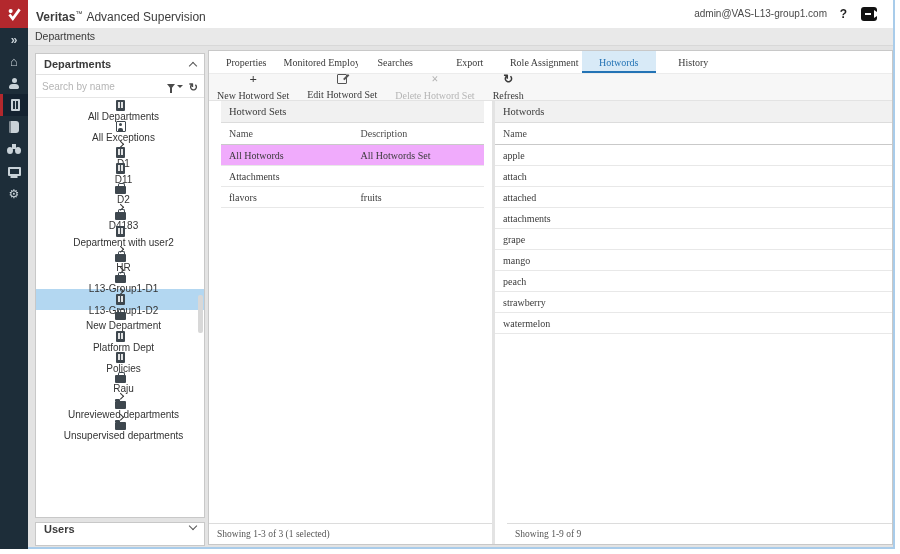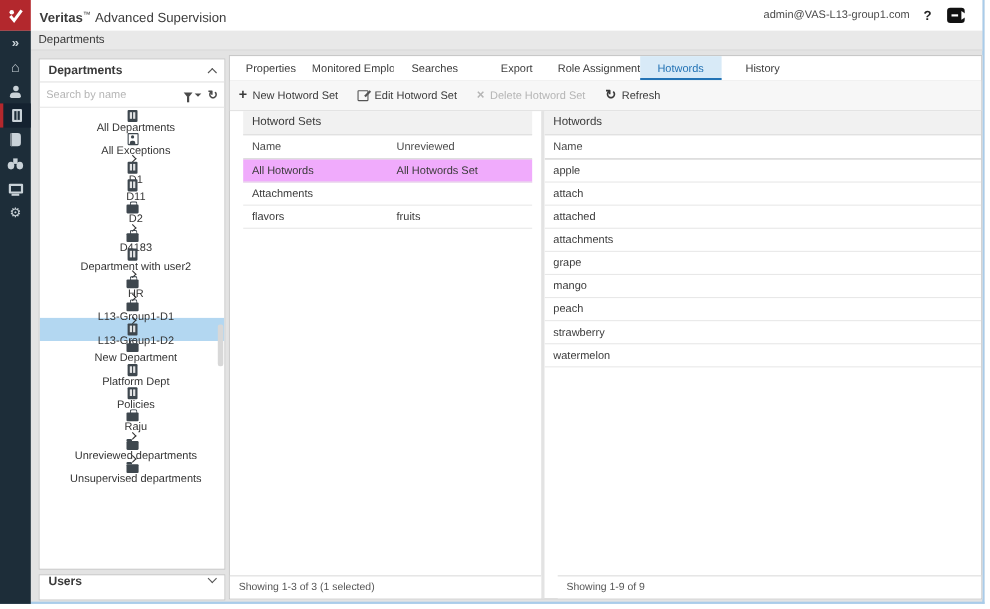--- a/index.html
+++ b/index.html
@@ -73,26 +73,26 @@
   .tf { width:11px; height:8px; background:#3E474E; border-radius:1px; position:relative; margin-top:2px; }
   .tf::before { content:""; position:absolute; left:0; top:-2px; width:5px; height:2px; background:#3E474E; border-radius:1px 1px 0 0; }
   .te { width:10px; height:11px; border:1.5px solid #3E474E; border-radius:1px; position:relative; }
   .te::before { content:""; position:absolute; left:2px; top:1px; width:3px; height:3px; border-radius:50%; background:#3E474E; }
   .te::after { content:""; position:absolute; left:1px; bottom:0.5px; width:5px; height:3px; border-radius:2px 2px 0 0; background:#3E474E; }
   .tree-scroll { position:absolute; right:1px; top:195px; width:5px; height:38px; background:#D8D8D8; border-radius:2px; }
 
   .users-card { left:35px; top:522px; width:170px; height:24px; display:flex; padding:0 8px; font-size:11px; font-weight:bold; color:#3A3A3A; }
 
   
-  .main-card { left:208px; top:50px; width:685px; height:495px; }
+  .main-card { left:208px; top:50px; width:685px; height:495px;font-family:Liberation Serif, serif; }
   .tabs { height:23px; display:flex; border-bottom:1px solid #ECECEC; }
   .tab { width:74.5px; text-align:center; line-height:23px; font-size:10px; color:#3A3A3A; cursor:pointer; white-space:nowrap; overflow:hidden; }
   .tab.active { background:#D8EAF7; color:#2373B5; box-shadow:inset 0 -2px 0 #2373B5; }
   .toolbar { height:27px; background:#F7F7F7; border-bottom:1px solid #E3E3E3; display:flex; align-items:center; padding-left:8px; gap:18px; }
-  .tbtn { display:flex; align-items:center; gap:5px; font-size:10px; color:#3A3A3A; cursor:pointer; }
+  .tbtn { display:flex; align-items:center; gap:5px; font-size:10px; color:#3A3A3A; cursor:pointer;flex-direction:column; }
   .tbtn.disabled { color:#B5B5B5; cursor:default; }
   .ti-plus::before { content:"+"; font-size:13px; font-weight:bold; color:#3A3A3A; line-height:10px; }
   .ti-edit { width:10px; height:10px; position:relative; }
   .ti-edit::before { content:""; position:absolute; left:0; bottom:0; width:8px; height:8px; border:1.2px solid #555; border-radius:1px; }
   .ti-edit::after { content:""; position:absolute; right:-1px; top:0; width:7px; height:2px; background:#555; transform:rotate(-45deg); transform-origin:right top; }
   .ti-x::before { content:"×"; font-size:12px; font-weight:bold; color:#B5B5B5; line-height:10px; }
   .ti-refresh::before { content:"↻"; font-size:12px; font-weight:bold; color:#3A3A3A; line-height:10px; }
 
   .panels { position:absolute; left:0; right:0; top:50px; bottom:21px; }
   .vdivider { position:absolute; left:283px; top:50px; bottom:0; width:3px; background:#E3E3E3; }
@@ -302,21 +302,21 @@
           <span>Refresh</span>
         </div>
     </div>
 
     <div class="panels">
 
       <div class="panel pl">
         <div class="sec-h">Hotword Sets</div>
         <div class="cols">
           <span class="col c50">Name</span>
-          <span class="col c50">Unreviewed</span>
+          <span class="col c50">Description</span>
         </div>
         <div class="row sel">
           <span class="cell c50">All Hotwords</span>
           <span class="cell c50">All Hotwords Set</span>
         </div>
         <div class="row">
           <span class="cell c50">Attachments</span>
           <span class="cell c50"></span>
         </div>
         <div class="row">

